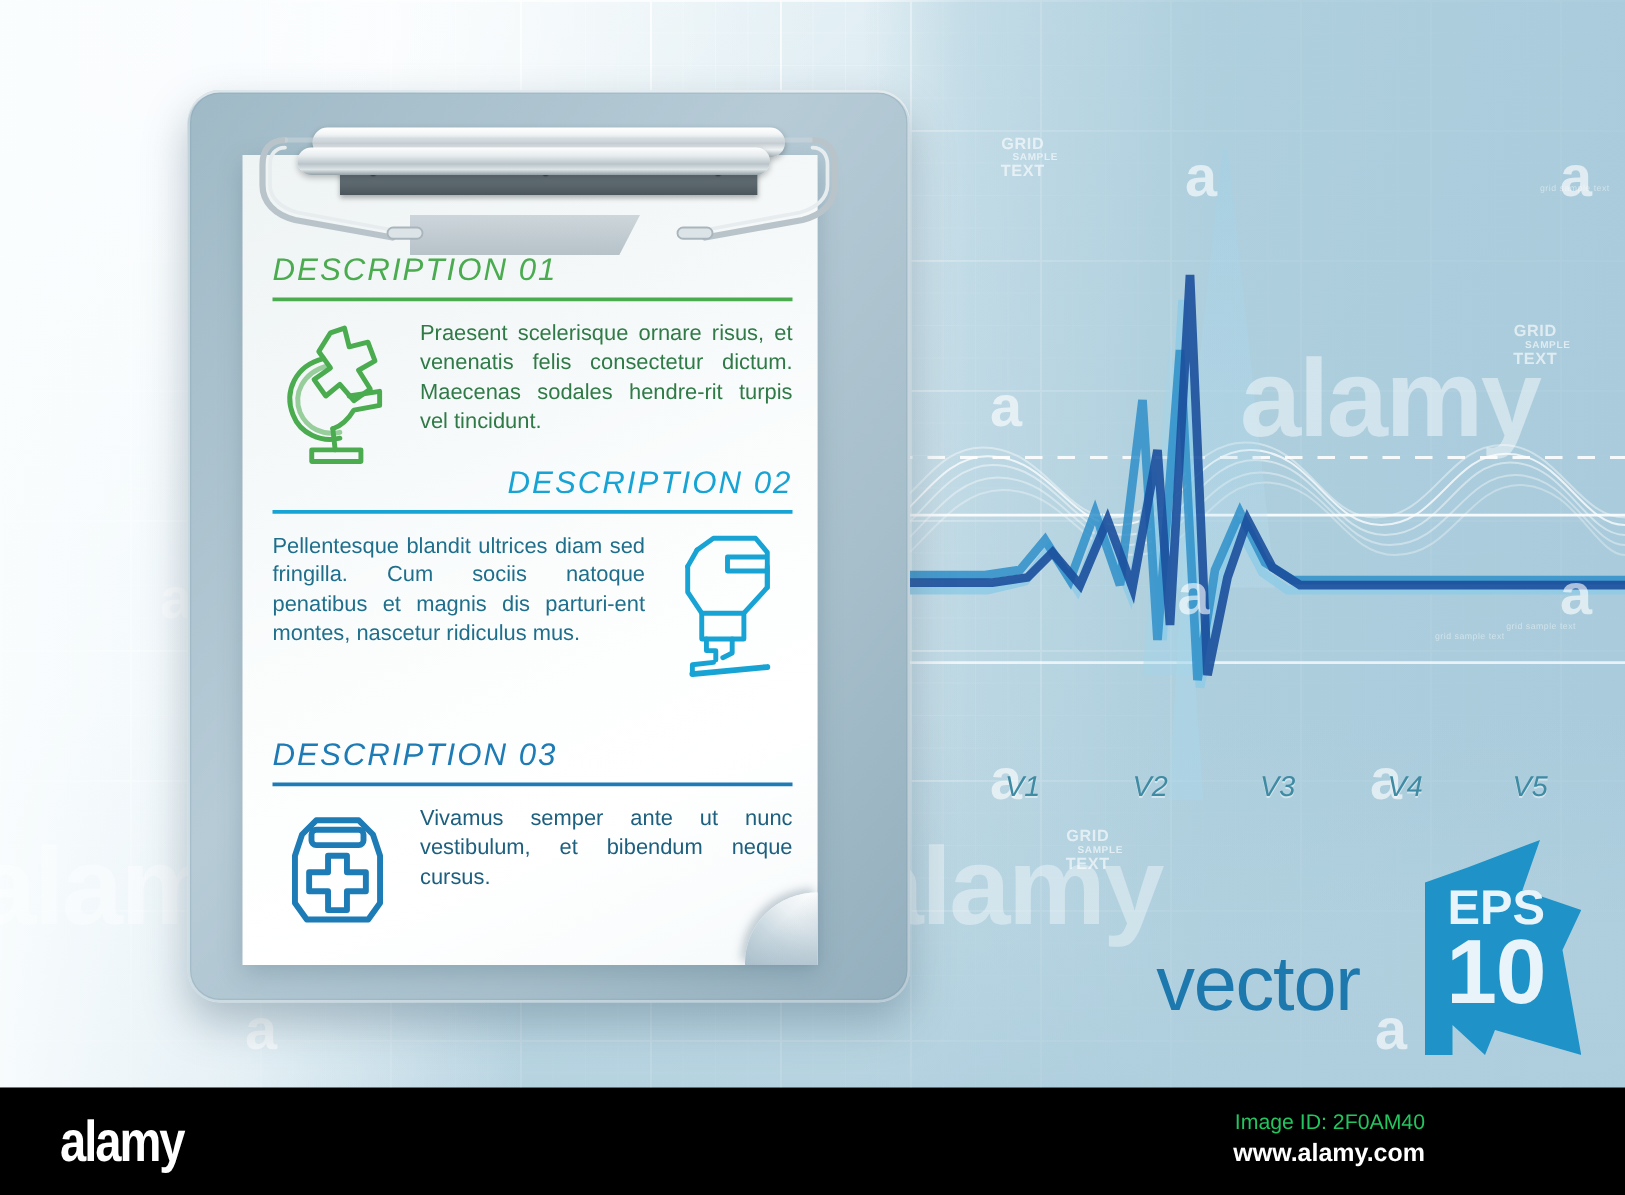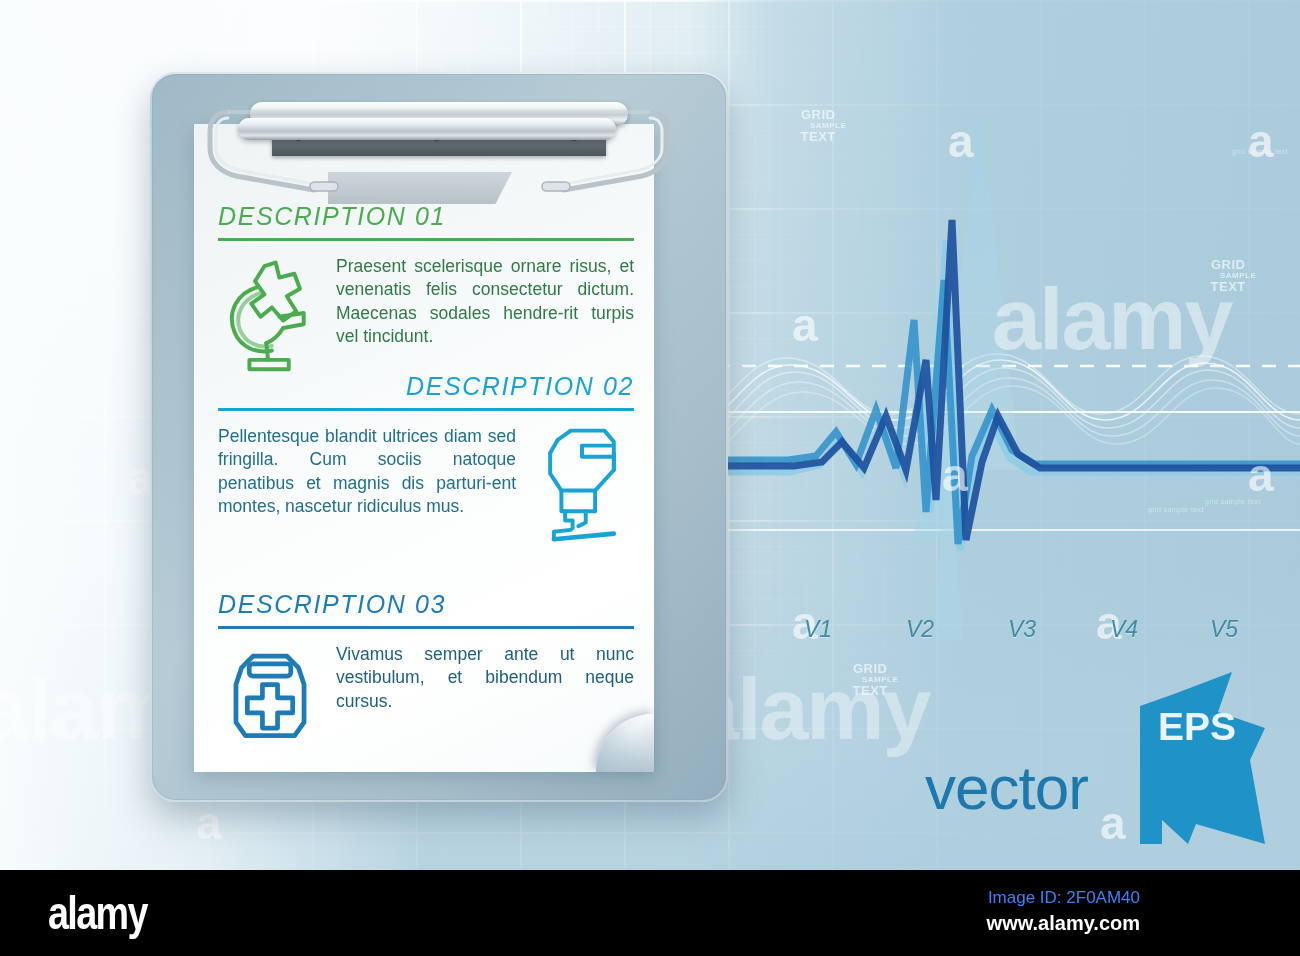--- a/index.html
+++ b/index.html
@@ -186,21 +186,21 @@
   
   .footer{
     position:absolute;left:0;bottom:0;width:1300px;height:86px;background:#000;
   }
   .footer-logo{
     position:absolute;left:48px;top:16px;color:#fff;font-size:46px;font-weight:700;
     letter-spacing:-2px;font-family:"Liberation Sans",sans-serif;
     transform:scaleX(.82);transform-origin:left center;
   }
   .footer-id{
-    position:absolute;right:160px;top:18px;color:#3b82f6;font-size:17px;
+    position:absolute;right:160px;top:18px;color:#22c55e;font-size:17px;
     font-family:"Liberation Sans",sans-serif;
   }
   .footer-url{
     position:absolute;right:160px;top:42px;color:#fff;font-size:20px;font-weight:700;
     font-family:"Liberation Sans",sans-serif;
   }
 </style>
 </head>
 <body>
 
@@ -289,20 +289,21 @@
     <div class="vlabel" style="left:330px;top:0;">V4</div>
     <div class="vlabel" style="left:430px;top:0;">V5</div>
   </div>
 
   <div class="veps">
     <div class="veps-word">vector</div>
     <svg class="veps-badge" viewBox="0 0 165 172">
       <polygon points="74,22 132,0 118,40 165,56 150,88 165,172 96,152 88,172 62,148 62,172 40,172 40,34" fill="#1f93c7"></polygon>
     </svg>
     <div class="veps-eps">EPS</div>
+    <div class="veps-10">10</div>
   </div>
 
   <div class="clipboard">
     <div class="clipboard-edge"></div>
 
     <div class="paper">
 
       <div class="section" style="top:78px;">
         <div class="sec-title t-green">DESCRIPTION 01</div>
         <div class="sec-rule r-green"></div>

